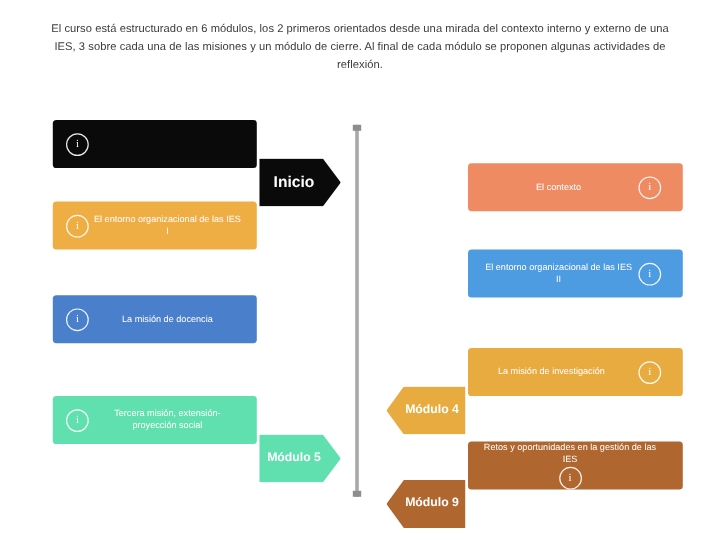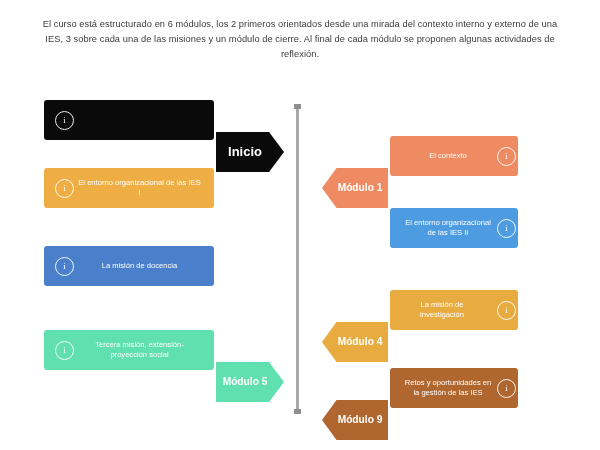--- a/index.html
+++ b/index.html
@@ -126,21 +126,21 @@
   }
 
   
   .row.left { left: 44px; width: 240px; }
   .row.left .bar { left: 0; width: 170px; padding: 0 9px 0 11px; }
   .row.left .tag { left: 172px; width: 68px; }
 
   
   .row.right { left: 322px; width: 228px; }
   .row.right .tag { left: 0; width: 66px; }
-  .row.right .bar { left: 68px; width: 128px; padding: 0 2px 0 9px; }
+  .row.right .bar { left: 68px; width: 179px; padding: 0 18px 0 9px; }
 </style>
 </head>
 <body>
 
 <p id="intro">El curso está estructurado en 6 módulos, los 2 primeros orientados desde una mirada del contexto interno y externo de una IES, 3 sobre cada una de las misiones y un módulo de cierre. Al final de cada módulo se proponen algunas actividades de reflexión.</p>
 
 <div id="diagram">
 
   <div id="timeline">
     <span class="cap top"></span>
@@ -178,21 +178,20 @@
     <div class="bar" style="background:#5FE0AE;">
       <span class="info-icon">
           <span class="glyph">i</span>
         </span>
       <span class="label">Tercera misión, extensión-proyección social</span>
     </div>
     <div class="tag right" style="background:#5FE0AE;">Módulo 5</div>
   </div>
 
   <div class="row right" style="top:136px;">
-    <div class="tag left" style="background:#EE8B63;">Módulo 1</div>
     <div class="bar" style="background:#EE8B63;">
       <span class="label">El contexto</span>
       <span class="info-icon">
           <span class="glyph">i</span>
         </span>
     </div>
   </div>
 
   <div class="row right" style="top:208px;">
     <div class="bar" style="background:#4D9BE0;">
@@ -208,21 +207,21 @@
     <div class="bar" style="background:#E8AB3F;gap:12px;">
       <span class="label">La misión de investigación</span>
       <span class="info-icon">
           <span class="glyph">i</span>
         </span>
     </div>
   </div>
 
   <div class="row right" style="top:368px;">
     <div class="tag left" style="background:#B0662F;">Módulo 9</div>
-    <div class="bar" style="background:#B0662F;">
+    <div class="bar" style="background:#B0662F;flex-direction:column;">
       <span class="label">Retos y oportunidades en la gestión de las IES</span>
       <span class="info-icon">
           <span class="glyph">i</span>
         </span>
     </div>
   </div>
 
 </div>
 
 </body></html>

